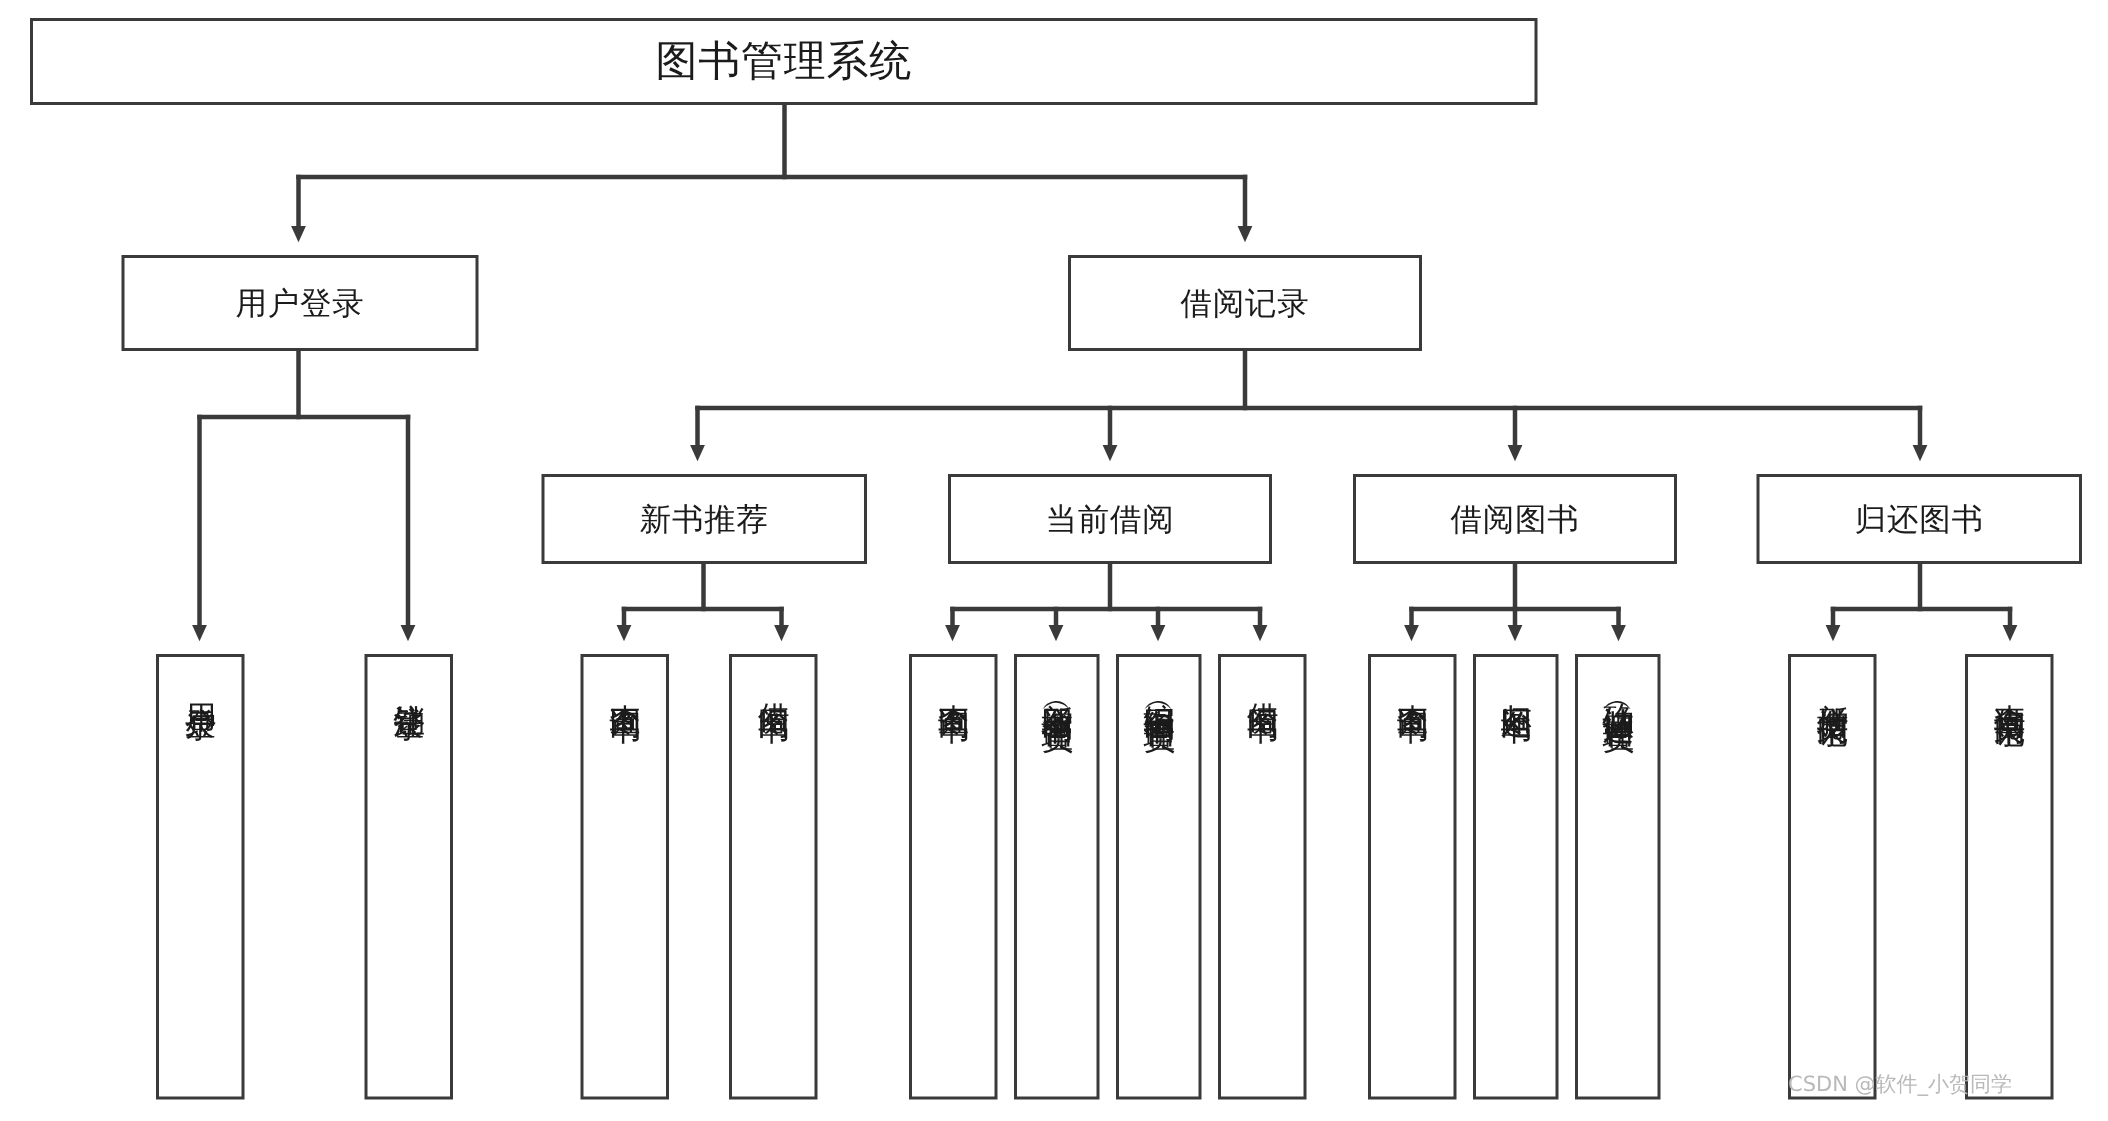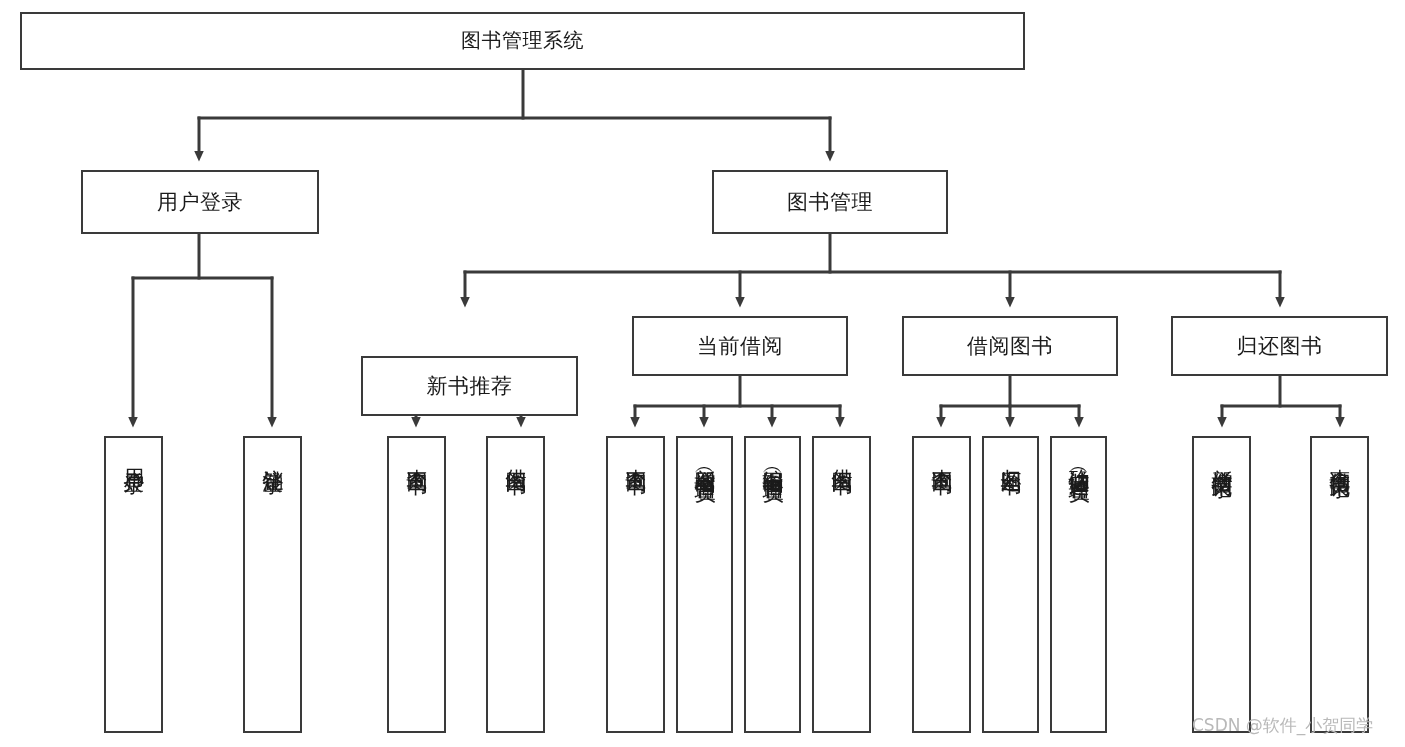--- a/index.html
+++ b/index.html
@@ -45,26 +45,26 @@
     align-items: flex-start;
     padding-top: 14px;
   }
   .node.vert .lbl {
     writing-mode: vertical-rl;
     text-orientation: upright;
     font-size: 21px;
     letter-spacing: 2px;
     white-space: nowrap;
   }
-  .node.root .lbl { font-size: 20px; }
+  .node.root .lbl { font-size: 28px; }
 
   .watermark {
     position: absolute;
     color: #b9b9b9;
-    font-size: 17px;
+    font-size: 14px;
     white-space: nowrap;
     font-family: "DejaVu Sans", "Liberation Sans", sans-serif;
   }
 </style>
 </head>
 <body>
 
 <div id="canvas">
 
   <svg id="wires" viewBox="0 0 1405 747">
@@ -121,24 +121,24 @@
   </svg>
 
   <div class="node horiz root" style="left:20px; top:12px; width:1005px; height:58px;">
     <span class="lbl">图书管理系统</span>
   </div>
 
   <div class="node horiz" style="left:81px; top:170px; width:238px; height:64px;">
     <span class="lbl">用户登录</span>
   </div>
   <div class="node horiz" style="left:712px; top:170px; width:236px; height:64px;">
-    <span class="lbl">图书管理</span>
+    <span class="lbl">借阅记录</span>
   </div>
 
-  <div class="node horiz" style="left:361px; top:316px; width:217px; height:60px;margin-top:40px;">
+  <div class="node horiz" style="left:361px; top:316px; width:217px; height:60px;">
     <span class="lbl">新书推荐</span>
   </div>
   <div class="node horiz" style="left:632px; top:316px; width:216px; height:60px;">
     <span class="lbl">当前借阅</span>
   </div>
   <div class="node horiz" style="left:902px; top:316px; width:216px; height:60px;">
     <span class="lbl">借阅图书</span>
   </div>
   <div class="node horiz" style="left:1171px; top:316px; width:217px; height:60px;">
     <span class="lbl">归还图书</span>

